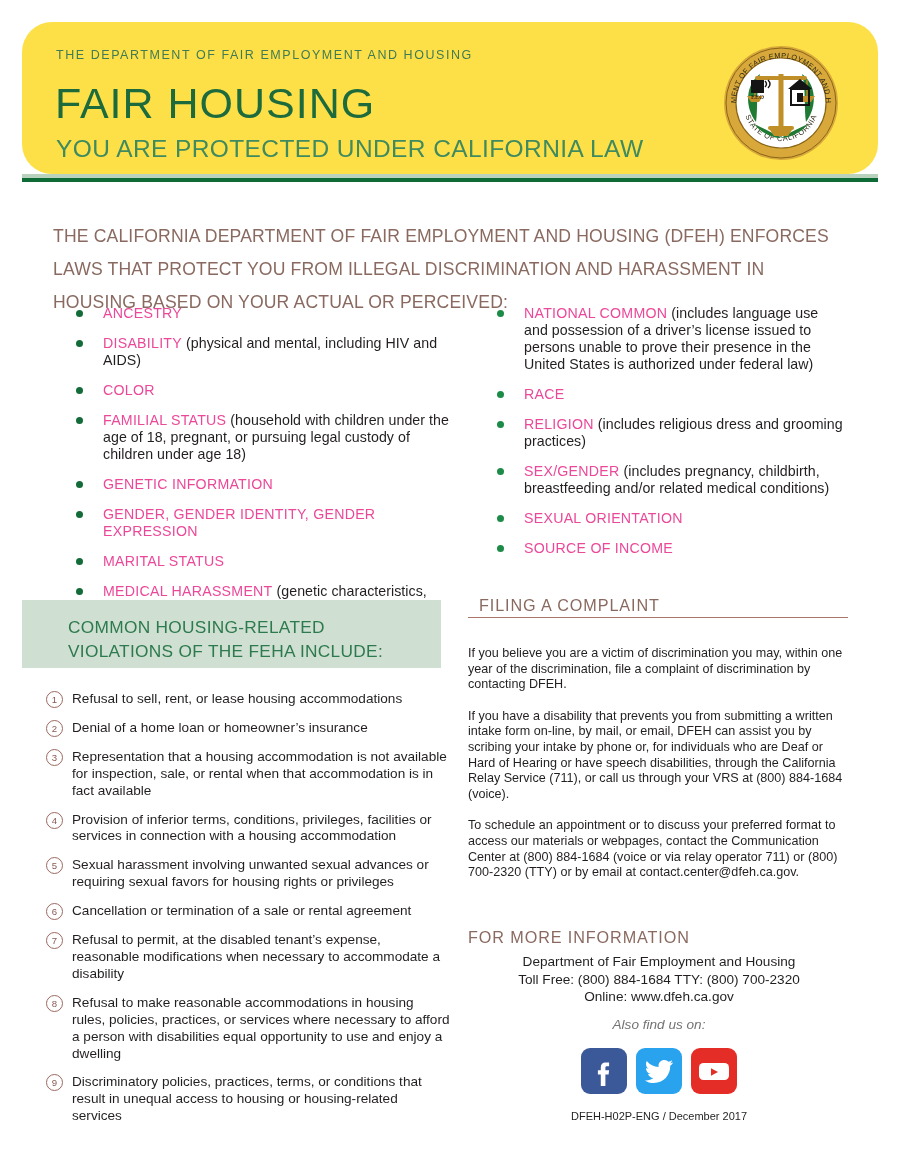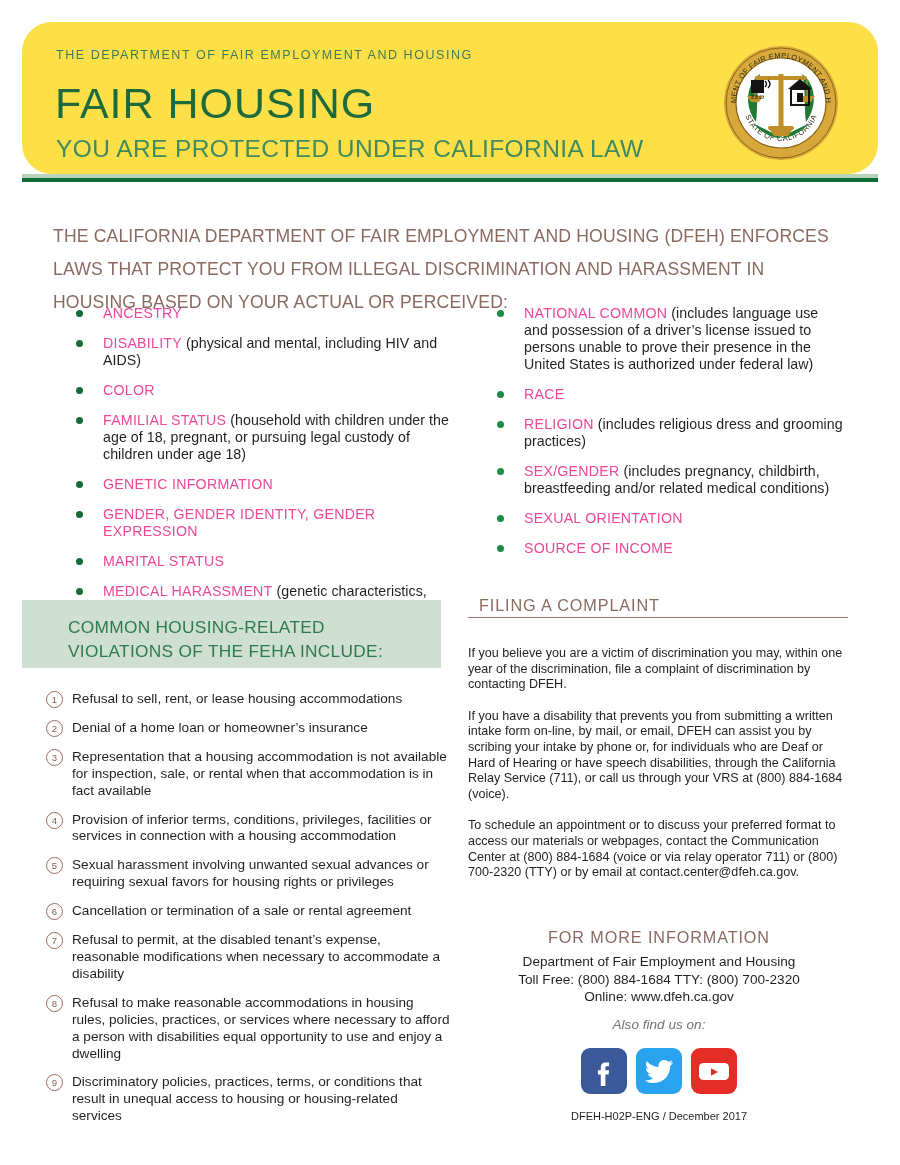--- a/index.html
+++ b/index.html
@@ -203,21 +203,21 @@
     color: #231f20;
   }
   .filing-body p { margin: 16px 0 13px 0; }
 
   
   .fmi-head {
     position: absolute;
     left: 468px;
     top: 928px;
     width: 382px;
-    text-align: center;
+    text-align: left;
     font-size: 16.2px;
     letter-spacing: 0.9px;
     color: #8a6a60;
   }
   .fmi-lines {
     position: absolute;
     left: 468px;
     top: 953px;
     width: 382px;
     text-align: center;

